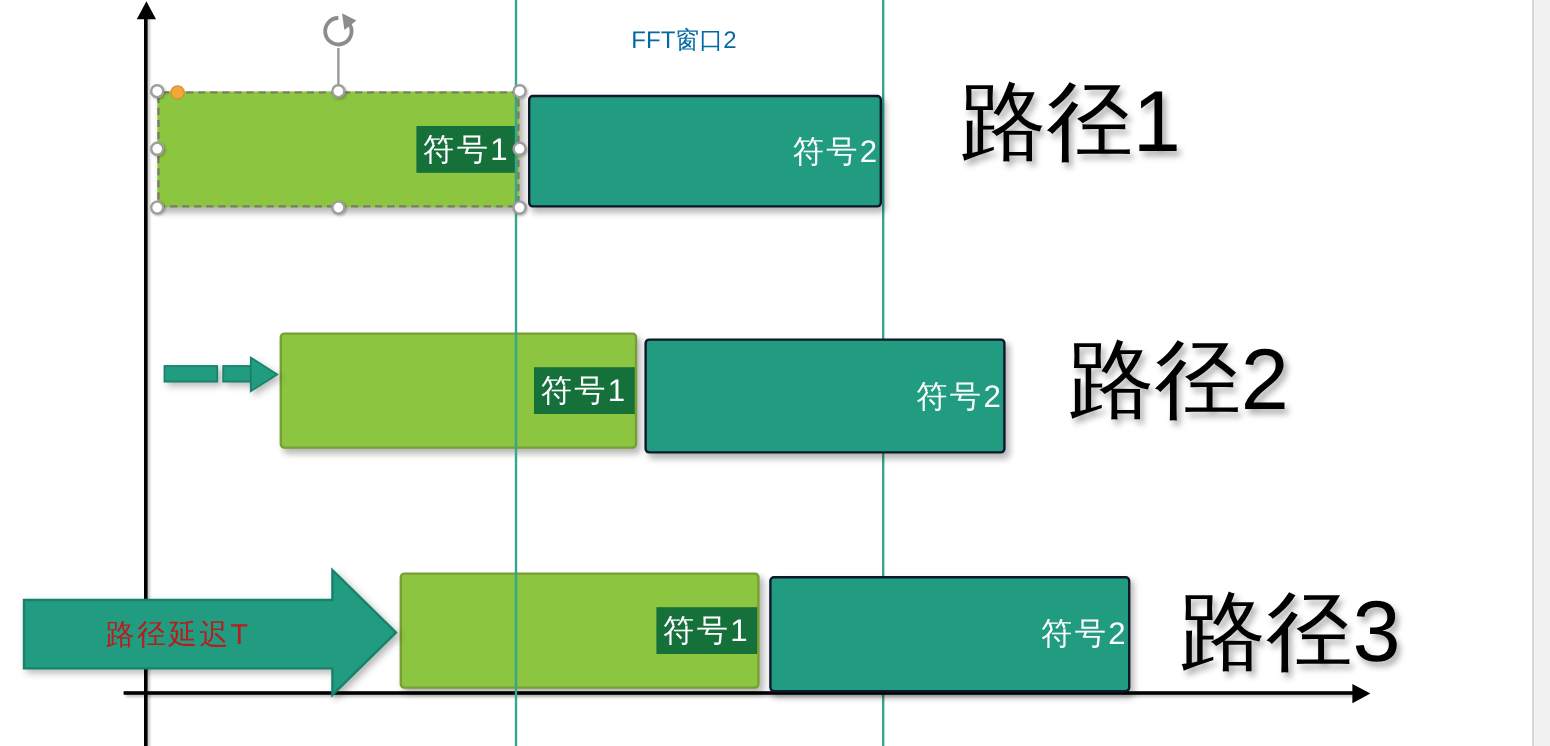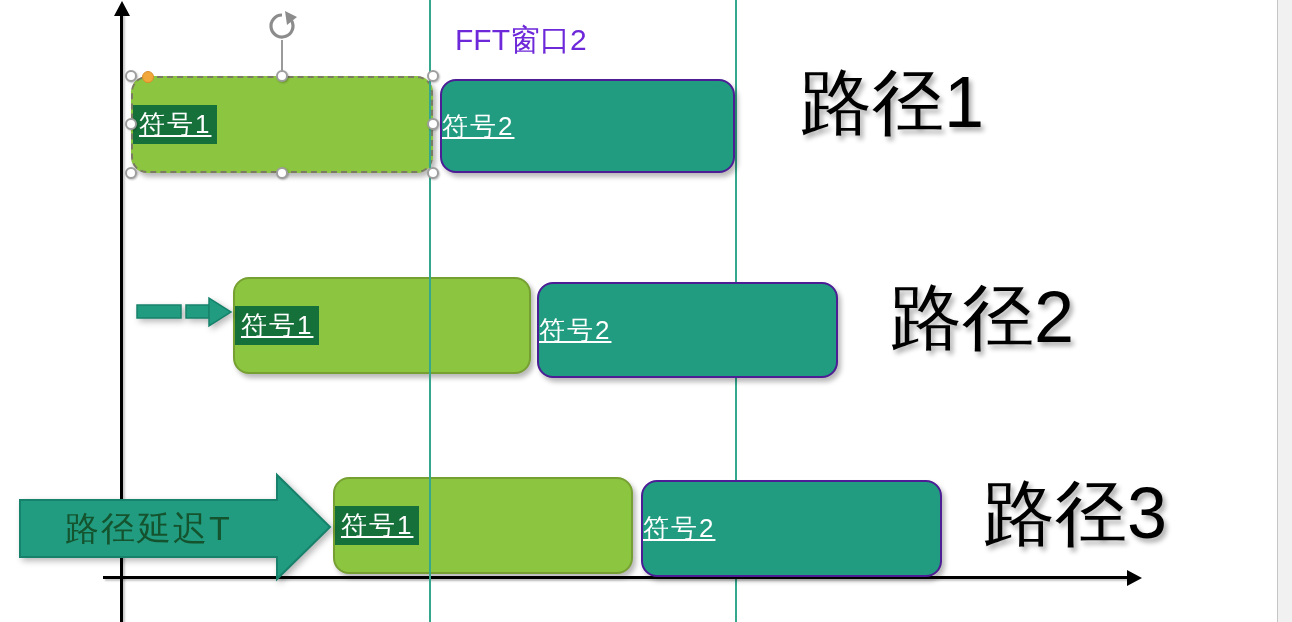--- a/index.html
+++ b/index.html
@@ -14,35 +14,35 @@
   
   .vaxis{position:absolute;left:120px;top:12px;width:3px;height:610px;background:#000;z-index:0;
          box-shadow:2px 2px 2px rgba(0,0,0,0.22);}
   .vaxis-head{position:absolute;left:114px;top:1px;width:0;height:0;z-index:0;
          border-left:8px solid transparent;border-right:8px solid transparent;border-bottom:15px solid #000;}
   .haxis{position:absolute;left:103px;top:576px;width:1026px;height:3px;background:#000;z-index:0;
          box-shadow:2px 2px 2px rgba(0,0,0,0.22);}
   .haxis-head{position:absolute;left:1127px;top:570px;width:0;height:0;z-index:0;
          border-top:8px solid transparent;border-bottom:8px solid transparent;border-left:15px solid #000;}
   
-  .sym-box{position:absolute;border-radius:16px;display:flex;align-items:center;justify-content:flex-start;
+  .sym-box{position:absolute;border-radius:4px;display:flex;align-items:center;justify-content:flex-end;
            color:#fff;font-size:26px;letter-spacing:2px;box-sizing:border-box;
-           box-shadow:3px 4px 5px rgba(0,0,0,0.28);text-decoration:underline;}
+           box-shadow:3px 4px 5px rgba(0,0,0,0.28);}
   .green{background:#8cc540;border:2px solid #77a033;z-index:1;}
-  .teal{background:#219c80;border:2px solid #4c1d95;z-index:3;}
+  .teal{background:#219c80;border:2px solid #0f172a;z-index:3;}
   .sel{border:2px dashed #7b7b63;}
   .hl{background:#15703a;padding:2px 6px;}
   
-  .fft-label{position:absolute;left:455px;top:20px;width:230px;text-align:left;
-             font-size:30px;color:#6d28d9;z-index:4;}
+  .fft-label{position:absolute;left:455px;top:20px;width:230px;text-align:center;
+             font-size:20px;color:#0369a1;z-index:4;}
   .path-label{position:absolute;font-size:72px;line-height:1.0;color:#000;white-space:nowrap;
               text-shadow:3px 4px 5px rgba(0,0,0,0.33);z-index:4;}
   
   .delay-text{position:absolute;left:20px;top:500px;width:257px;height:57px;display:flex;
-              align-items:center;justify-content:center;color:#14532d;font-size:34px;
+              align-items:center;justify-content:center;color:#b91c1c;font-size:24px;
               letter-spacing:2px;z-index:5;}
   .arrow-svg{position:absolute;z-index:4;filter:drop-shadow(3px 3px 3px rgba(0,0,0,0.28));}
   
   .handle{position:absolute;width:12px;height:12px;border-radius:50%;background:#fff;
           border:2px solid #9e9e9e;box-sizing:border-box;z-index:10;
           box-shadow:1px 1px 2px rgba(0,0,0,0.25);}
   .adjust{position:absolute;width:12px;height:12px;border-radius:50%;background:#f2a73b;
           border:1px solid #d98f2b;box-sizing:border-box;z-index:11;}
   .rot-stem{position:absolute;left:281px;top:40px;width:2px;height:31px;background:#9a9a9a;z-index:9;}
   .rot-icon{position:absolute;left:265px;top:11px;z-index:10;}
@@ -89,21 +89,21 @@
   <svg class="arrow-svg" style="left:18px;top:472px;" width="315" height="110" viewBox="0 0 315 110">
     <polygon points="2,28 259,28 259,3 312,55 259,107 259,85 2,85" fill="#219c80" stroke="#17826b" stroke-width="2"></polygon>
   </svg>
   <div class="delay-text">路径延迟T</div>
   <div class="sym-box green" style="left:333px;top:477px;width:300px;height:97px;">
     <span class="hl">符号1</span>
   </div>
   <div class="sym-box teal" style="left:641px;top:480px;width:301px;height:97px;">
     <span>符号2</span>
   </div>
-  <div class="path-label" style="left:983px;top:477px;">路径3</div>
+  <div class="path-label" style="left:983px;top:491px;">路径3</div>
 
   <div class="rot-stem"></div>
   <svg class="rot-icon" width="34" height="32" viewBox="0 0 34 32">
     <path d="M 17 4 a 11 11 0 1 0 9.5 5.5" fill="none" stroke="#8c8c8c" stroke-width="3.2"></path>
     <polygon points="20,0 32,6 22,14" fill="#8c8c8c"></polygon>
   </svg>
   <div class="handle" style="left:125px;top:70px;"></div>
   <div class="adjust" style="left:142px;top:71px;"></div>
   <div class="handle" style="left:276px;top:70px;"></div>
   <div class="handle" style="left:427px;top:70px;"></div>

